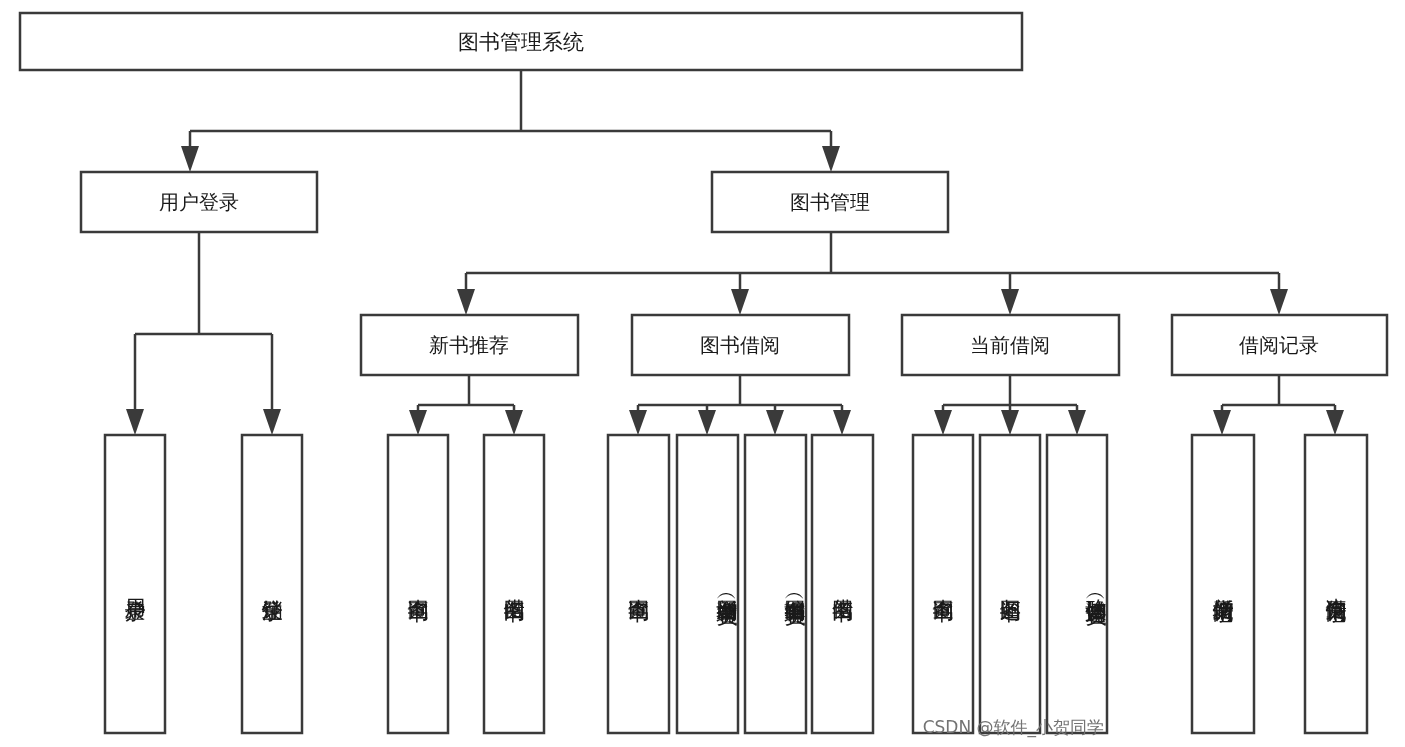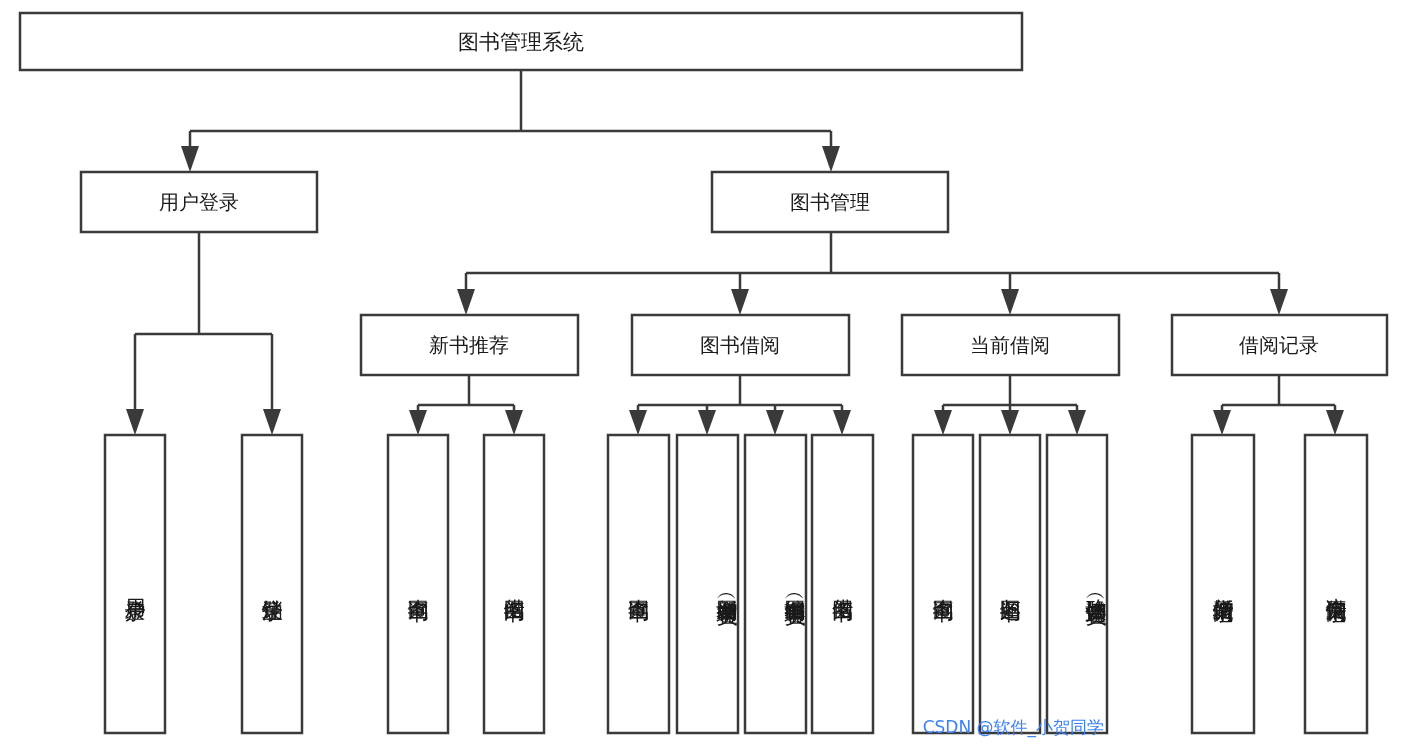--- a/index.html
+++ b/index.html
@@ -70,21 +70,21 @@
     text-align: center;
     white-space: normal;
     pointer-events: none;
   }
   .watermark {
     position: absolute;
     right: 10px;
     bottom: 8px;
     font-family: "DejaVu Sans", "Liberation Sans", sans-serif;
     font-size: 17px;
-    color: #3b82f6;
+    color: #737373;
     white-space: nowrap;
   }
 </style>
 </head>
 <body>
 
 <div id="diagram-root">
 
   <svg class="canvas" viewBox="0 0 1405 747">
 

